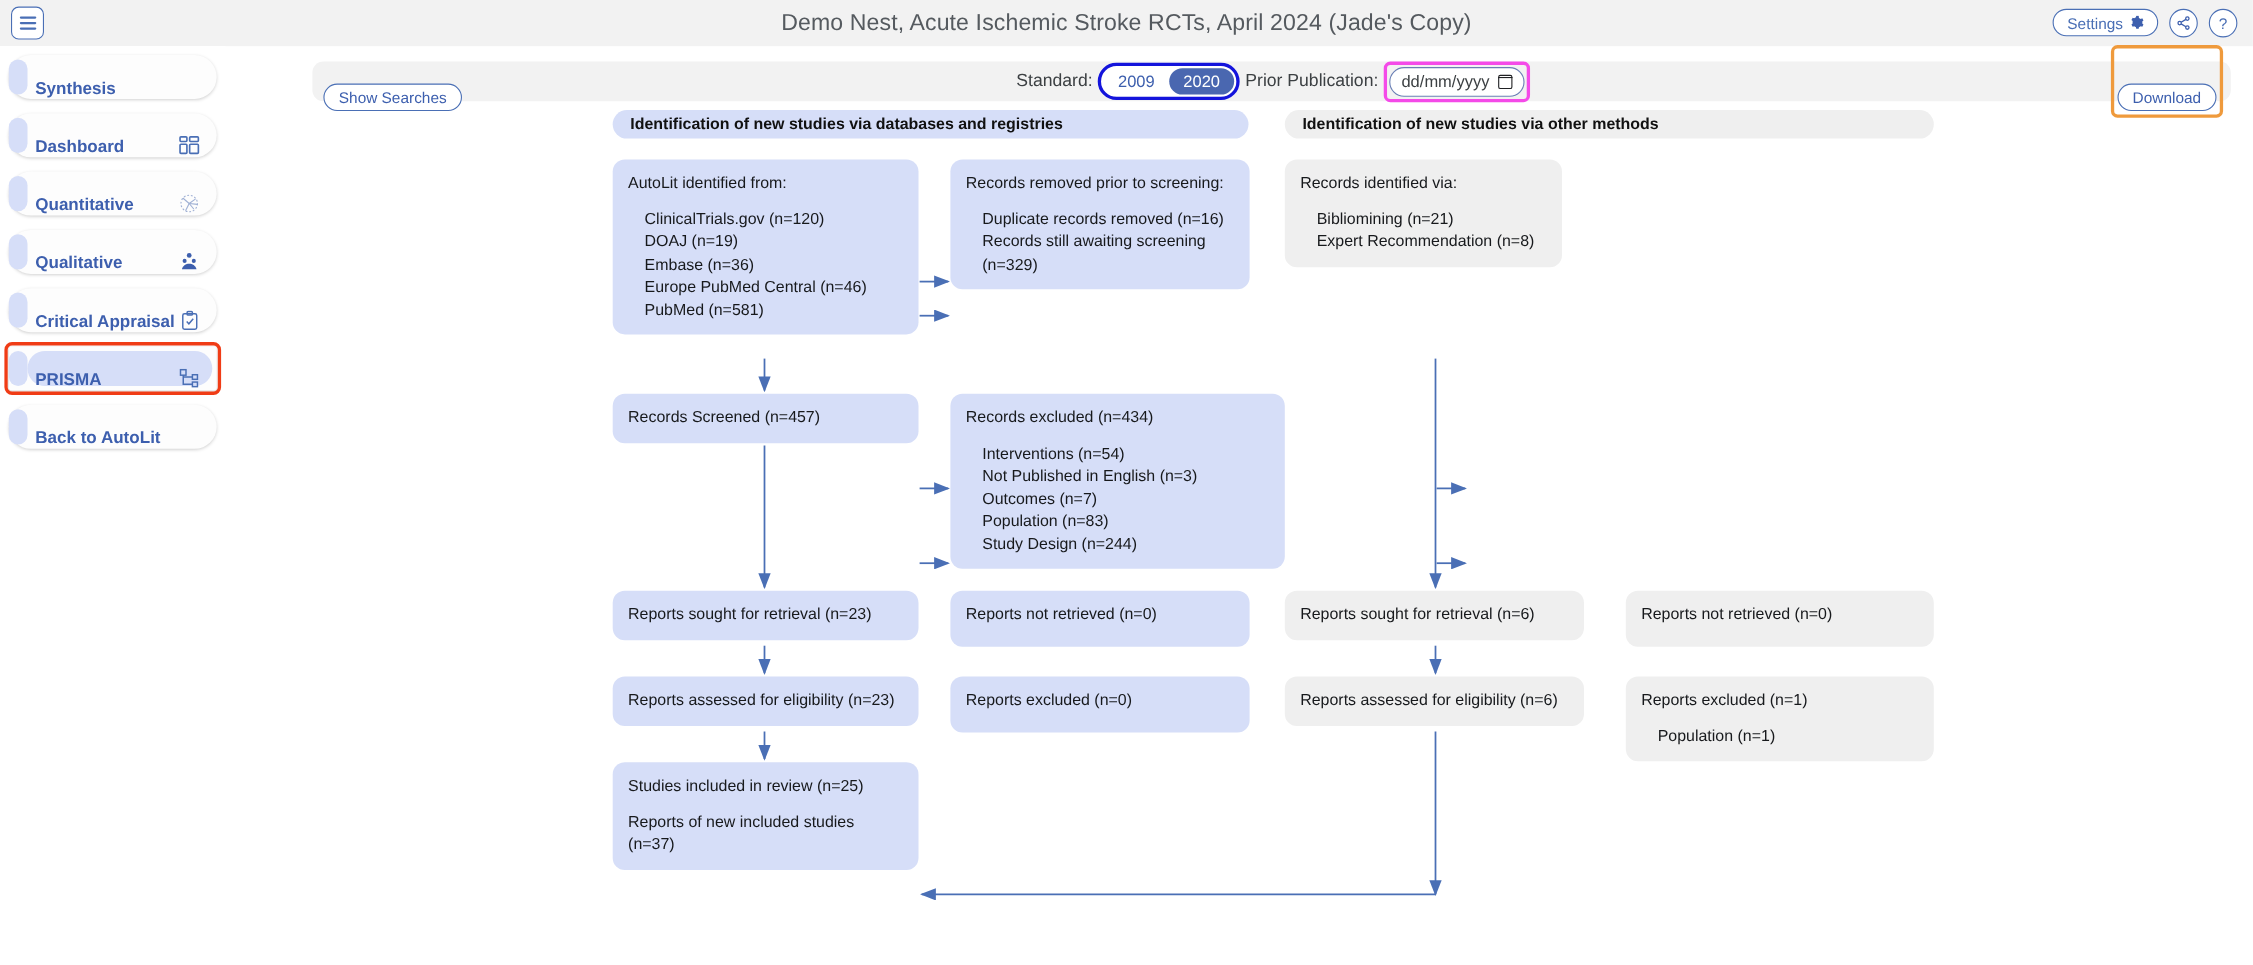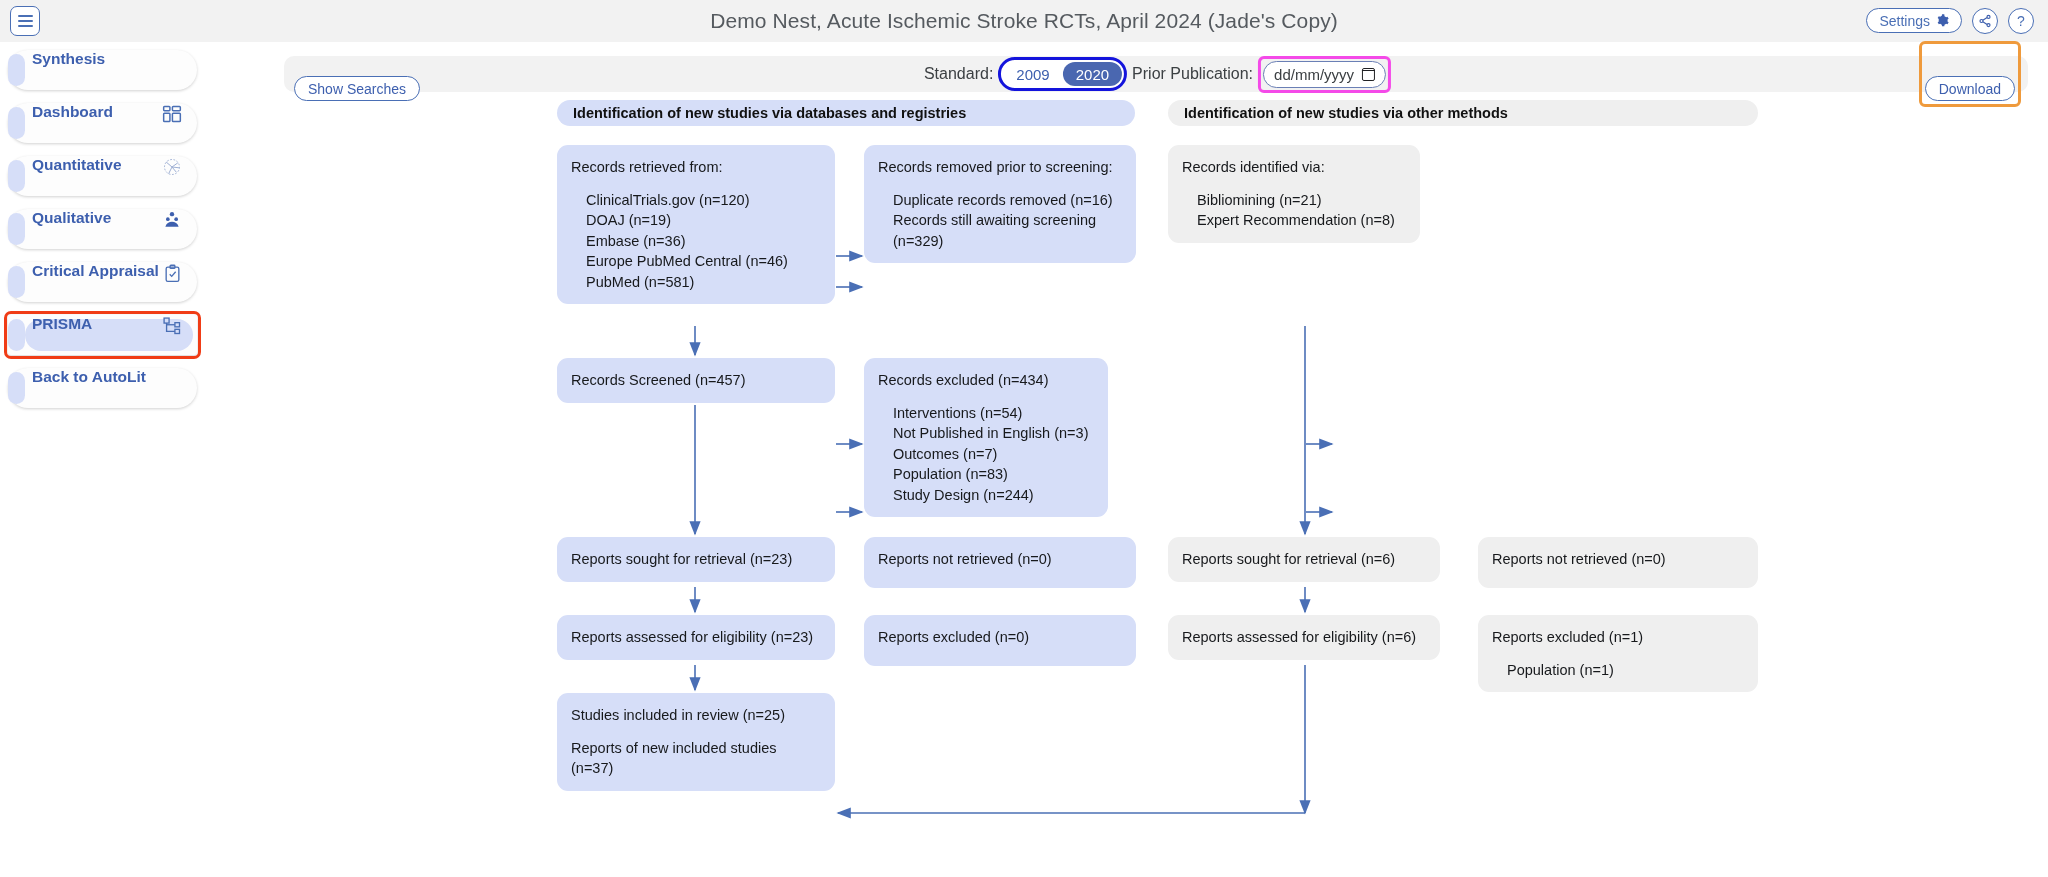--- a/index.html
+++ b/index.html
@@ -47,21 +47,21 @@
   .sidebar {
     position: absolute; left: 0; top: 42px; width: 205px; height: 835px;
     background: #ffffff; padding-top: 8px;
   }
   .side-item {
     position: relative;
     margin: 0 8px 13px 8px; height: 40px;
     background: #fdfdfd;
     border-radius: 22px;
     box-shadow: 0 1px 3px rgba(0,0,0,.18);
-    display: flex; align-items: flex-start;
+    display: flex; align-items: flex-end;
     padding: 0 14px 0 24px;
   }
   .side-item::before {
     content: ""; position: absolute; left: 0; top: 4px;
     width: 17px; height: 32px; border-radius: 9px;
     background: #d6def8;
   }
   .side-label { font-size: 15.5px; font-weight: bold; color: #3d5fae; white-space: nowrap; }
   .side-icon { margin-left: auto; width: 22px; height: 22px; display: flex; align-items: center; justify-content: center; }
   .side-item.selected-wrap {
@@ -282,21 +282,21 @@
       <line x1="1306" y1="412" x2="1332" y2="412"></line>
       <line x1="1305" y1="565" x2="1305" y2="713"></line>
       <line x1="1305" y1="713" x2="838" y2="713"></line>
     </g>
   </svg>
 
   <div class="band blue" style="left:557px; top:0px; width:578px;">Identification of new studies via databases and registries</div>
   <div class="band grey" style="left:1168px; top:0px; width:590px;">Identification of new studies via other methods</div>
 
   <div class="node blue" style="left:557px; top:45px; width:278px;">
-    <div>Records retrieved from:</div>
+    <div>AutoLit identified from:</div>
     <div class="sub">
       <div>ClinicalTrials.gov (n=120)</div>
       <div>DOAJ (n=19)</div>
       <div>Embase (n=36)</div>
       <div>Europe PubMed Central (n=46)</div>
       <div>PubMed (n=581)</div>
     </div>
   </div>
 
   <div class="node blue" style="left:864px; top:45px; width:272px;">
@@ -304,21 +304,21 @@
     <div class="sub">
       <div>Duplicate records removed (n=16)</div>
       <div>Records still awaiting screening (n=329)</div>
     </div>
   </div>
 
   <div class="node blue" style="left:557px; top:258px; width:278px;">
     <div>Records Screened (n=457)</div>
   </div>
 
-  <div class="node blue" style="left:864px; top:258px; width:244px;">
+  <div class="node blue" style="left:864px; top:258px; width:304px;">
     <div>Records excluded (n=434)</div>
     <div class="sub">
       <div>Interventions (n=54)</div>
       <div>Not Published in English (n=3)</div>
       <div>Outcomes (n=7)</div>
       <div>Population (n=83)</div>
       <div>Study Design (n=244)</div>
     </div>
   </div>
 

